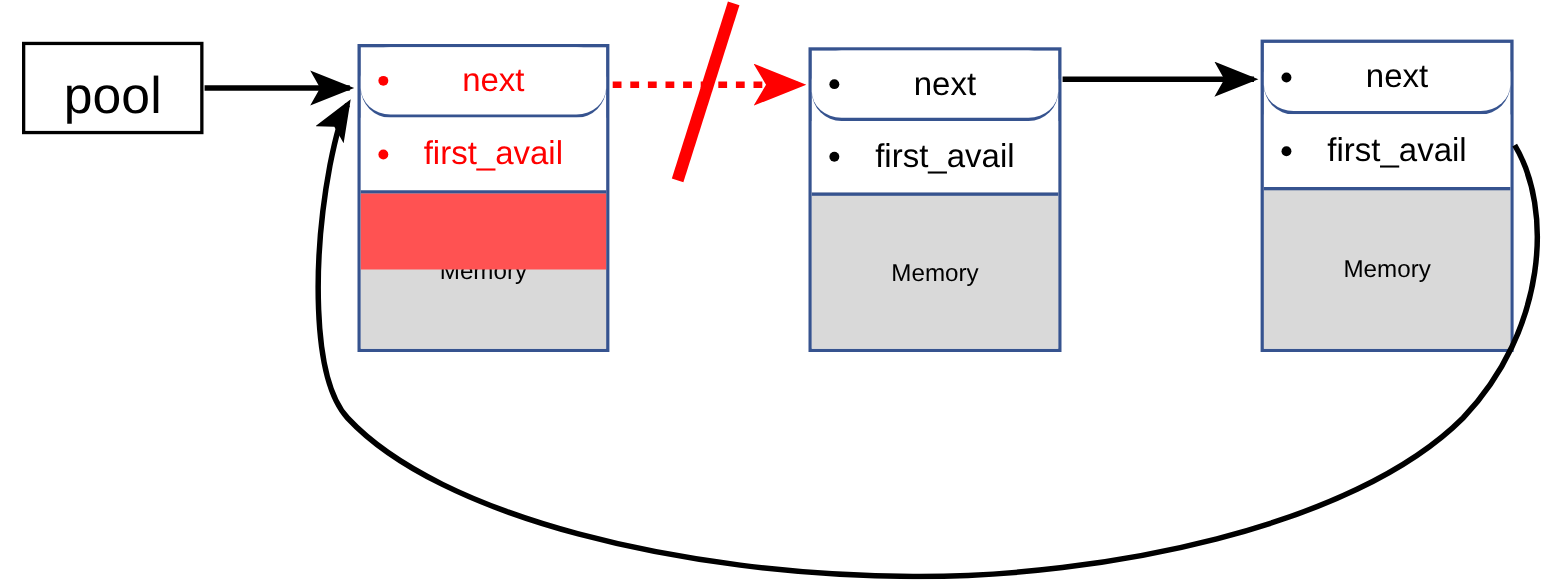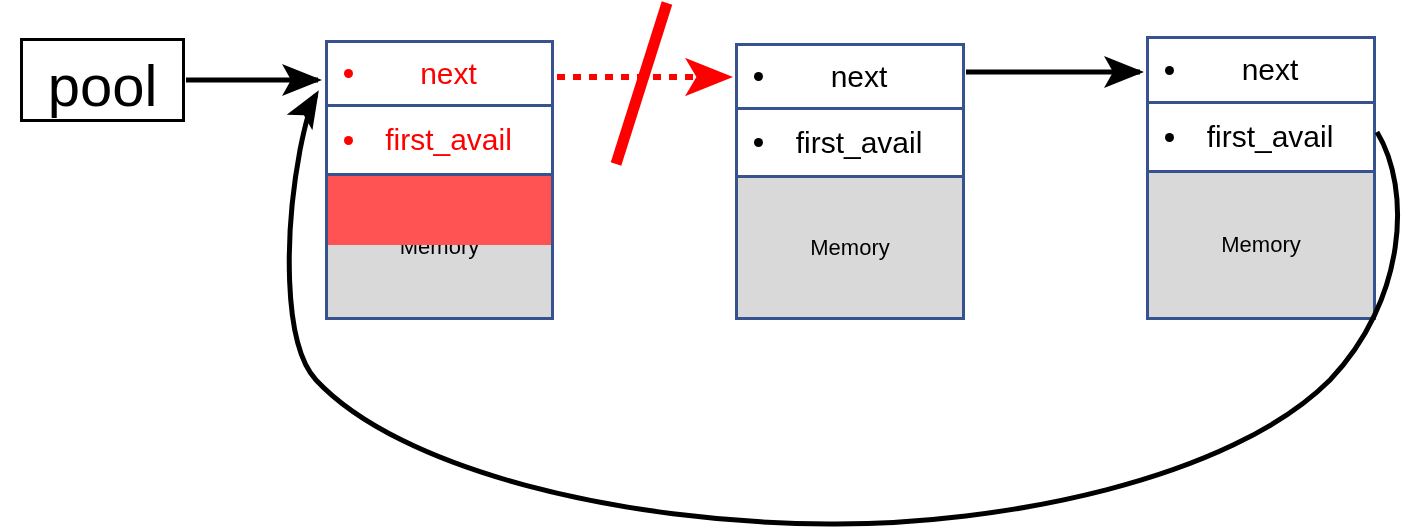--- a/index.html
+++ b/index.html
@@ -23,21 +23,21 @@
     width: 165px;
     height: 84px;
     border: 3px solid #000000;
     background: transparent;
     box-sizing: border-box;
     display: flex;
     align-items: center;
     justify-content: center;
   }
   .pool-label {
-    font-size: 58px;
+    font-size: 47px;
     color: #000000;
     line-height: 1;
     letter-spacing: 0px;
     margin-top: 12px;
   }
   
   .node {
     position: absolute;
     box-sizing: border-box;
     border: 3px solid #36538F;
@@ -47,20 +47,21 @@
     position: relative;
     box-sizing: border-box;
     height: 64px;
     background: #ffffff;
     display: flex;
     align-items: center;
     overflow: hidden;
   }
   .node-row.divider {
     border-bottom: 3px solid #36538F;
+    border-radius: 27px;
   }
   .bullet {
     position: absolute;
     left: 16px;
     width: 9px;
     height: 9px;
     border-radius: 50%;
     background: #000000;
   }
   .bullet.red { background: #FF0000; }

